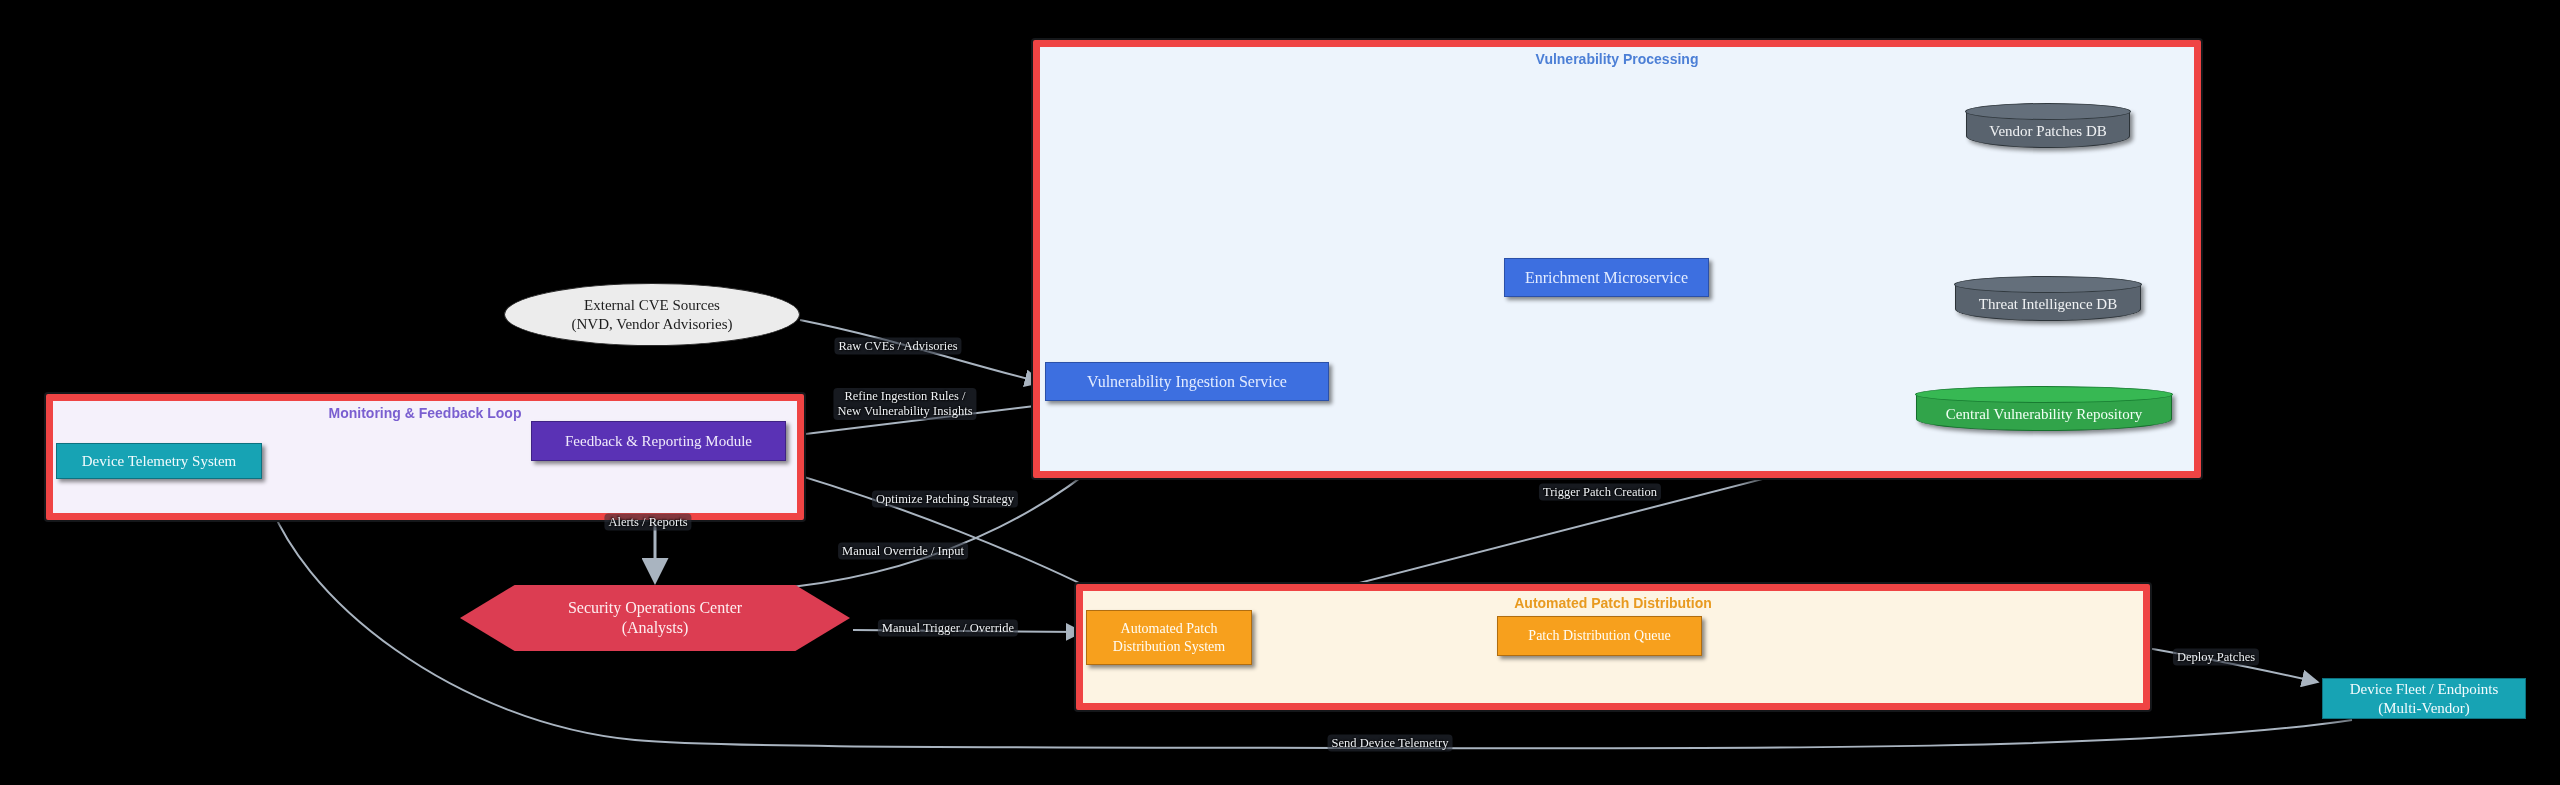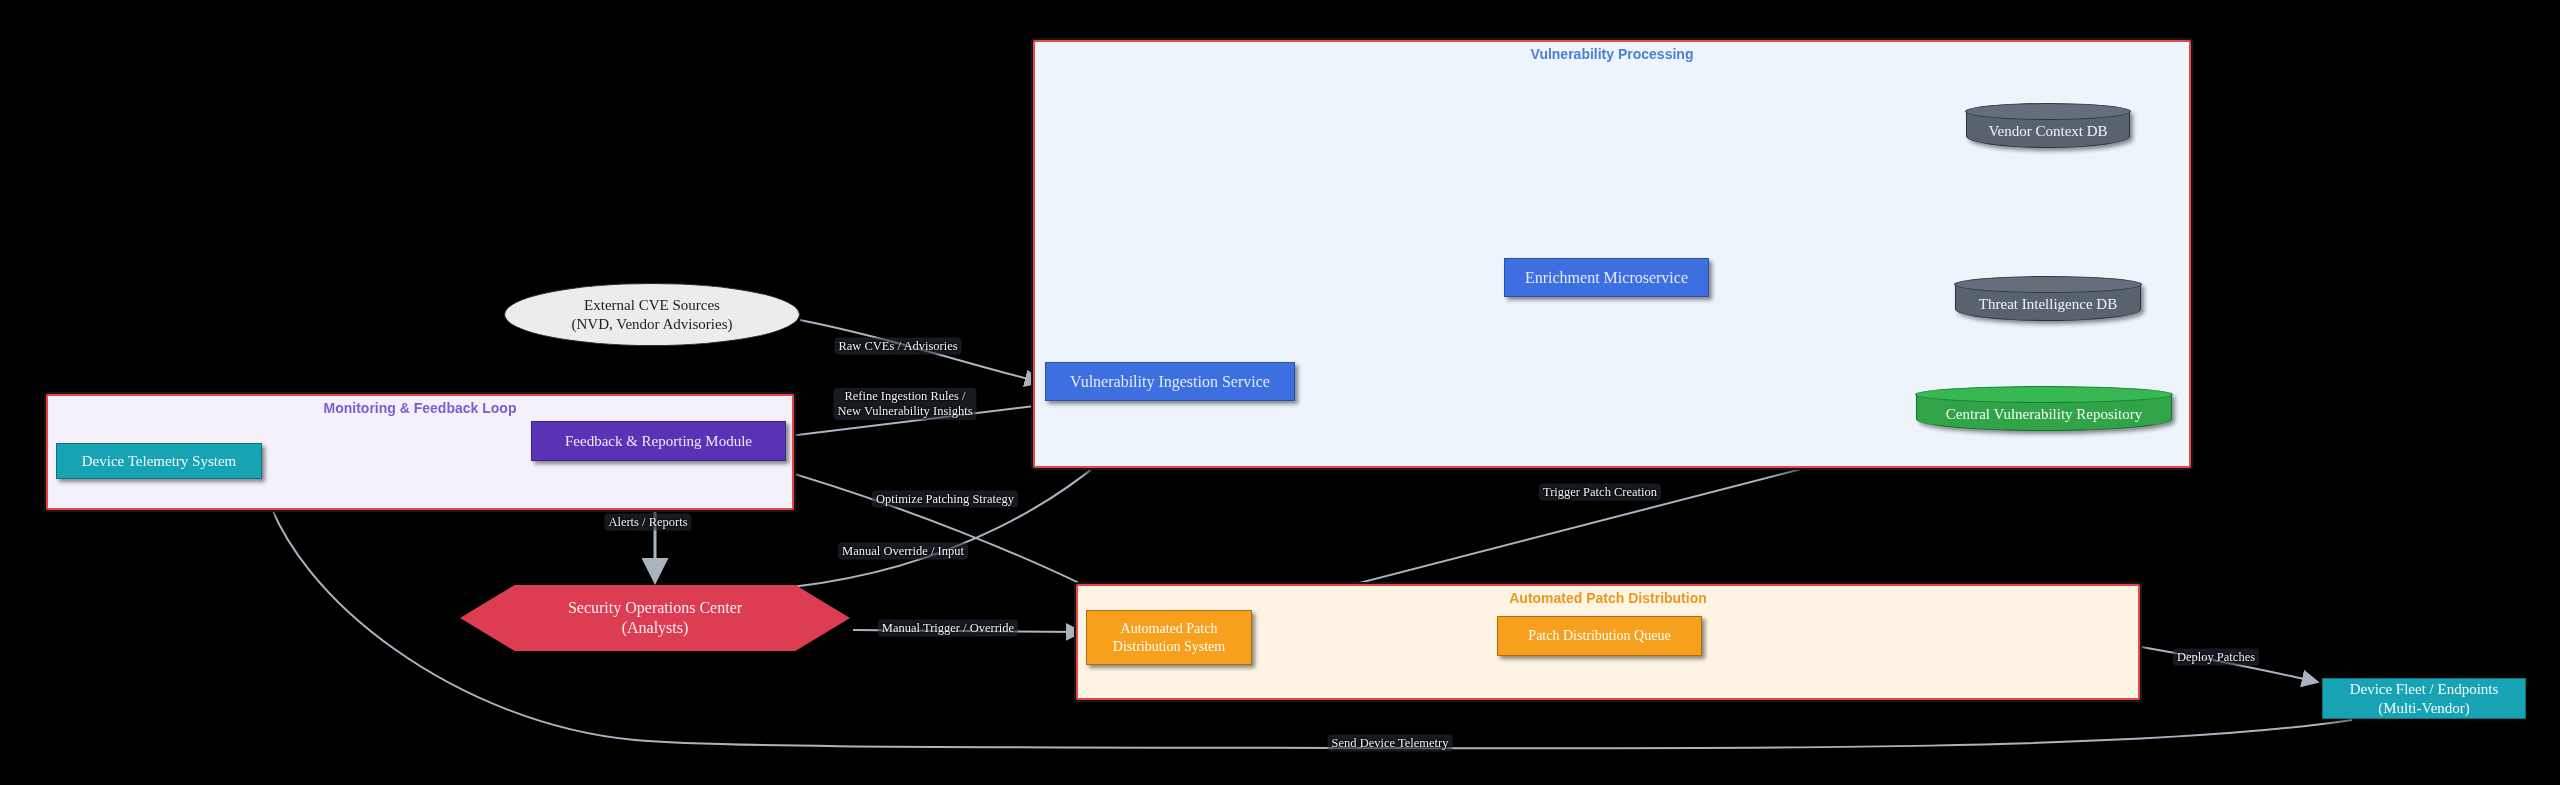--- a/index.html
+++ b/index.html
@@ -1,20 +1,20 @@
 <!DOCTYPE html>
 <html><head>
 <meta charset="utf-8">
 <style>
   html,body{margin:0;padding:0;background:#000;}
   .stage{position:relative;width:2560px;height:785px;background:#000;overflow:hidden;
          font-family:"Liberation Serif", serif;}
   svg.edges{position:absolute;left:0;top:0;width:2560px;height:785px;z-index:1;}
   .edge{fill:none;stroke:#a9b4c0;stroke-width:2px;}
-  .cluster{position:absolute;z-index:2;border:2px solid #ef4444;border-radius:2px;
+  .cluster{position:absolute;z-index:2;border:7px solid #ef4444;border-radius:2px;
            box-shadow:0 0 0 2px #15171a, 3px 4px 6px rgba(0,0,0,.7);}
   .cluster-title{position:absolute;top:4px;left:0;right:0;text-align:center;
                  font-family:"Liberation Sans", sans-serif;font-size:14px;font-weight:bold;}
   .c-vp{background:#edf4fc;}   .c-vp .cluster-title{color:#4c7fd6;}
   .c-mon{background:#f5f1fb;}  .c-mon .cluster-title{color:#7a5fd0;}
   .c-patch{background:#fdf4e3;}.c-patch .cluster-title{color:#e89a20;}
   .node{position:absolute;z-index:4;display:flex;align-items:center;justify-content:center;
         text-align:center;box-sizing:border-box;box-shadow:3px 3px 4px rgba(0,0,0,.45);}
   .nlabel{white-space:pre-line;line-height:1.25;display:block;width:100%;}
   .rect{border:1.6px solid #222;}
@@ -79,30 +79,30 @@
     <path class="edge" marker-end="url(#arrow)" d="M 1704 636 L 1963 635"></path>
     <path class="edge" marker-end="url(#arrow)" d="M 2124 644 C 2200 657, 2265 670, 2317 682"></path>
     <path class="edge" marker-end="url(#arrow)" d="M 2352 720 C 2150 750, 1750 749, 1390 748 C 1000 747, 720 748, 635 740 C 460 724, 295 600, 264 486"></path>
   </svg>
 
   <div class="node ellipse" style="left:504px;top:283px;width:296px;height:63px;">
     <span class="nlabel">External CVE Sources
 (NVD, Vendor Advisories)</span>
   </div>
 
-  <div class="node rect blue" style="left:1045px;top:362px;width:250px;height:39px;">
+  <div class="node rect blue" style="left:1045px;top:362px;width:284px;height:39px;">
     <span class="nlabel">Vulnerability Ingestion Service</span>
   </div>
 
   <div class="node rect blue" style="left:1504px;top:258px;width:205px;height:39px;">
     <span class="nlabel">Enrichment Microservice</span>
   </div>
 
   <div class="node cylinder" style="left:1966px;top:110px;width:164px;height:38px;">
-    <span class="nlabel">Vendor Context DB</span>
+    <span class="nlabel">Vendor Patches DB</span>
   </div>
 
   <div class="node cylinder" style="left:1955px;top:283px;width:186px;height:38px;">
     <span class="nlabel">Threat Intelligence DB</span>
   </div>
 
   <div class="node cylinder cyl-green" style="left:1916px;top:393px;width:256px;height:38px;">
     <span class="nlabel">Central Vulnerability Repository</span>
   </div>
 

